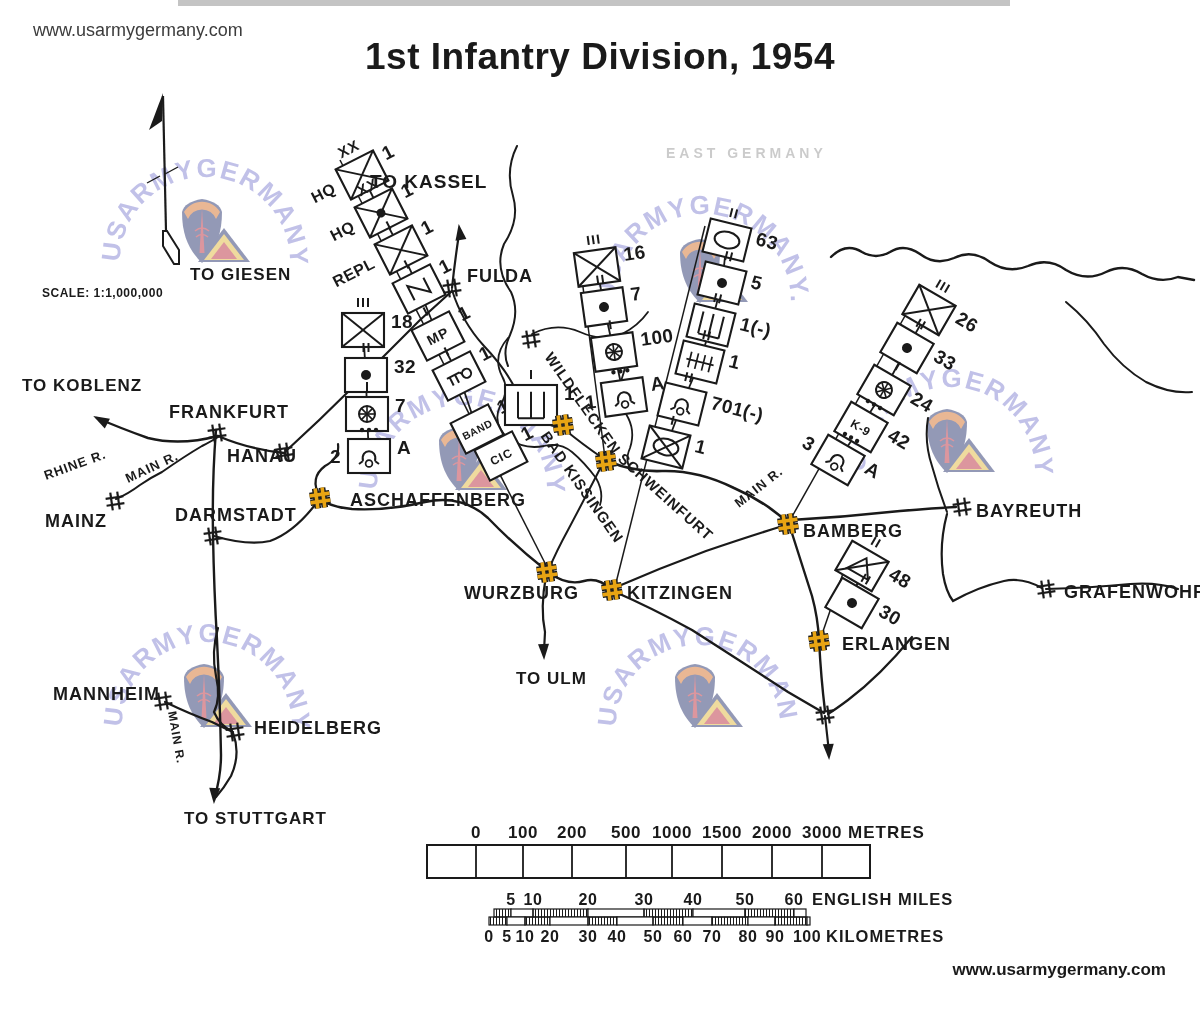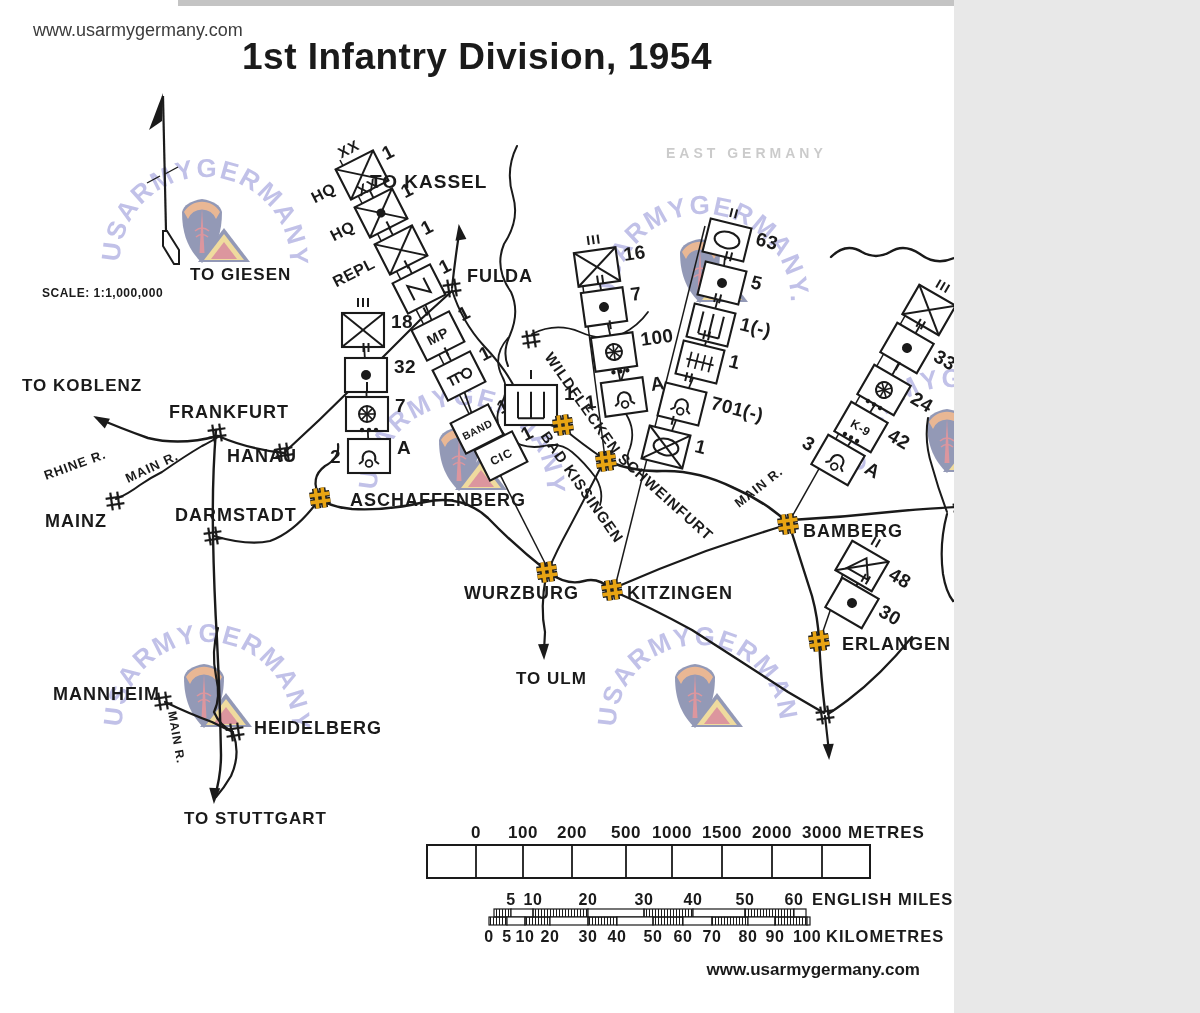--- a/index.html
+++ b/index.html
@@ -1,16 +1,16 @@
 <!DOCTYPE html>
 <html><head>
 <meta charset="utf-8">
 <style>
   html,body{margin:0;padding:0;background:#e8e8e8;}
-  #page{position:relative;width:954px;height:1013px;background:#ffffff;overflow:hidden;
+  #page{position:relative;width:1200px;height:1013px;background:#ffffff;overflow:hidden;
         font-family:"Liberation Sans",sans-serif;}
   .ovl{position:absolute;white-space:nowrap;color:#1a1a1a;}
   #title{left:0;right:0;top:36px;text-align:center;font-size:37px;font-weight:bold;letter-spacing:.5px;}
   #url-top{left:33px;top:20px;font-size:18px;color:#3c3c3c;}
   #url-bottom{right:34px;top:960px;font-size:17px;font-weight:bold;color:#1a1a1a;}
   #scale-label{left:42px;top:286px;font-size:12px;font-weight:bold;letter-spacing:.5px;}
   svg text{font-family:"Liberation Sans",sans-serif;}
 </style>
 </head>
 <body>

